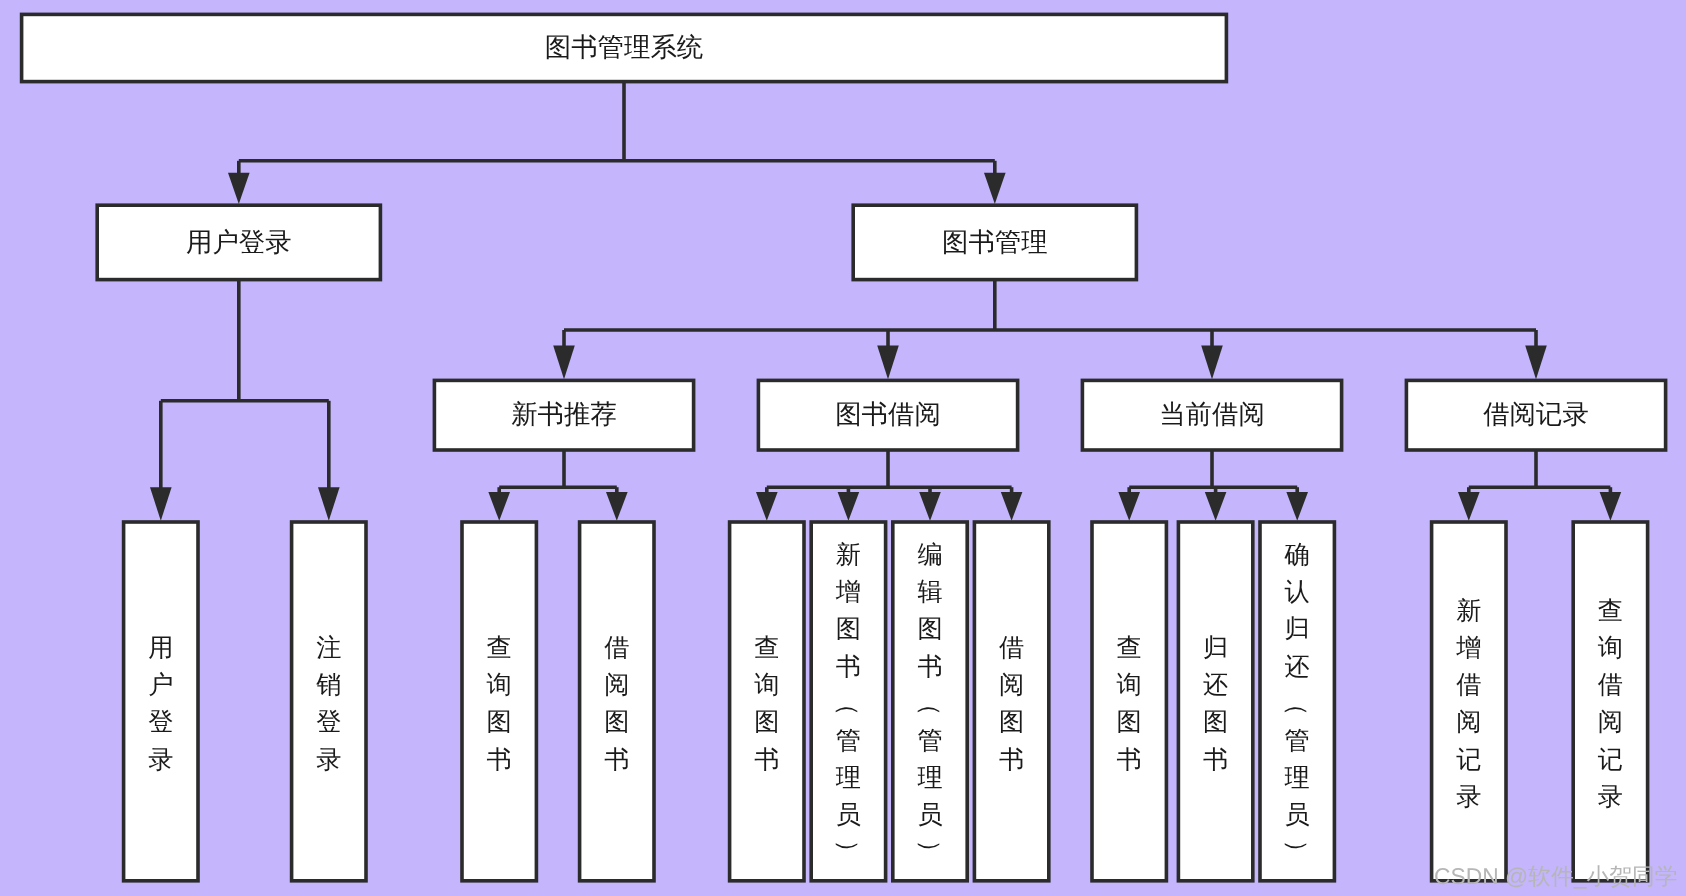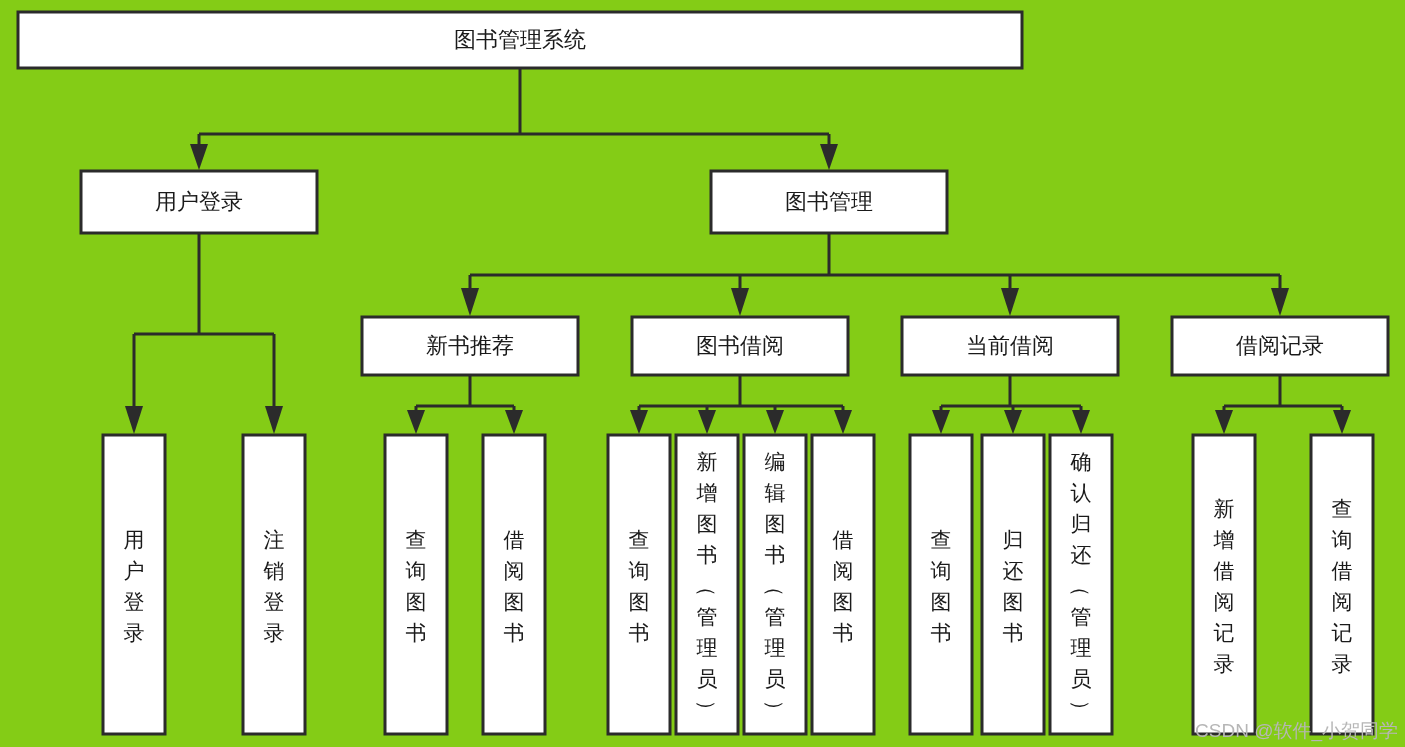--- a/index.html
+++ b/index.html
@@ -11,21 +11,21 @@
     width: 1405px;
     height: 747px;
     font-family: "Liberation Sans", "DejaVu Sans", sans-serif;
     overflow: hidden;
     position: relative;
   }
   #diagram-root {
     position: relative;
     width: 1405px;
     height: 747px;
-    background: #84cc16;
+    background: #c4b5fd;
   }
   svg.diagram-canvas {
     position: absolute;
     left: 0;
     top: 0;
     width: 1405px;
     height: 747px;
     display: block;
   }
   .node-box {

